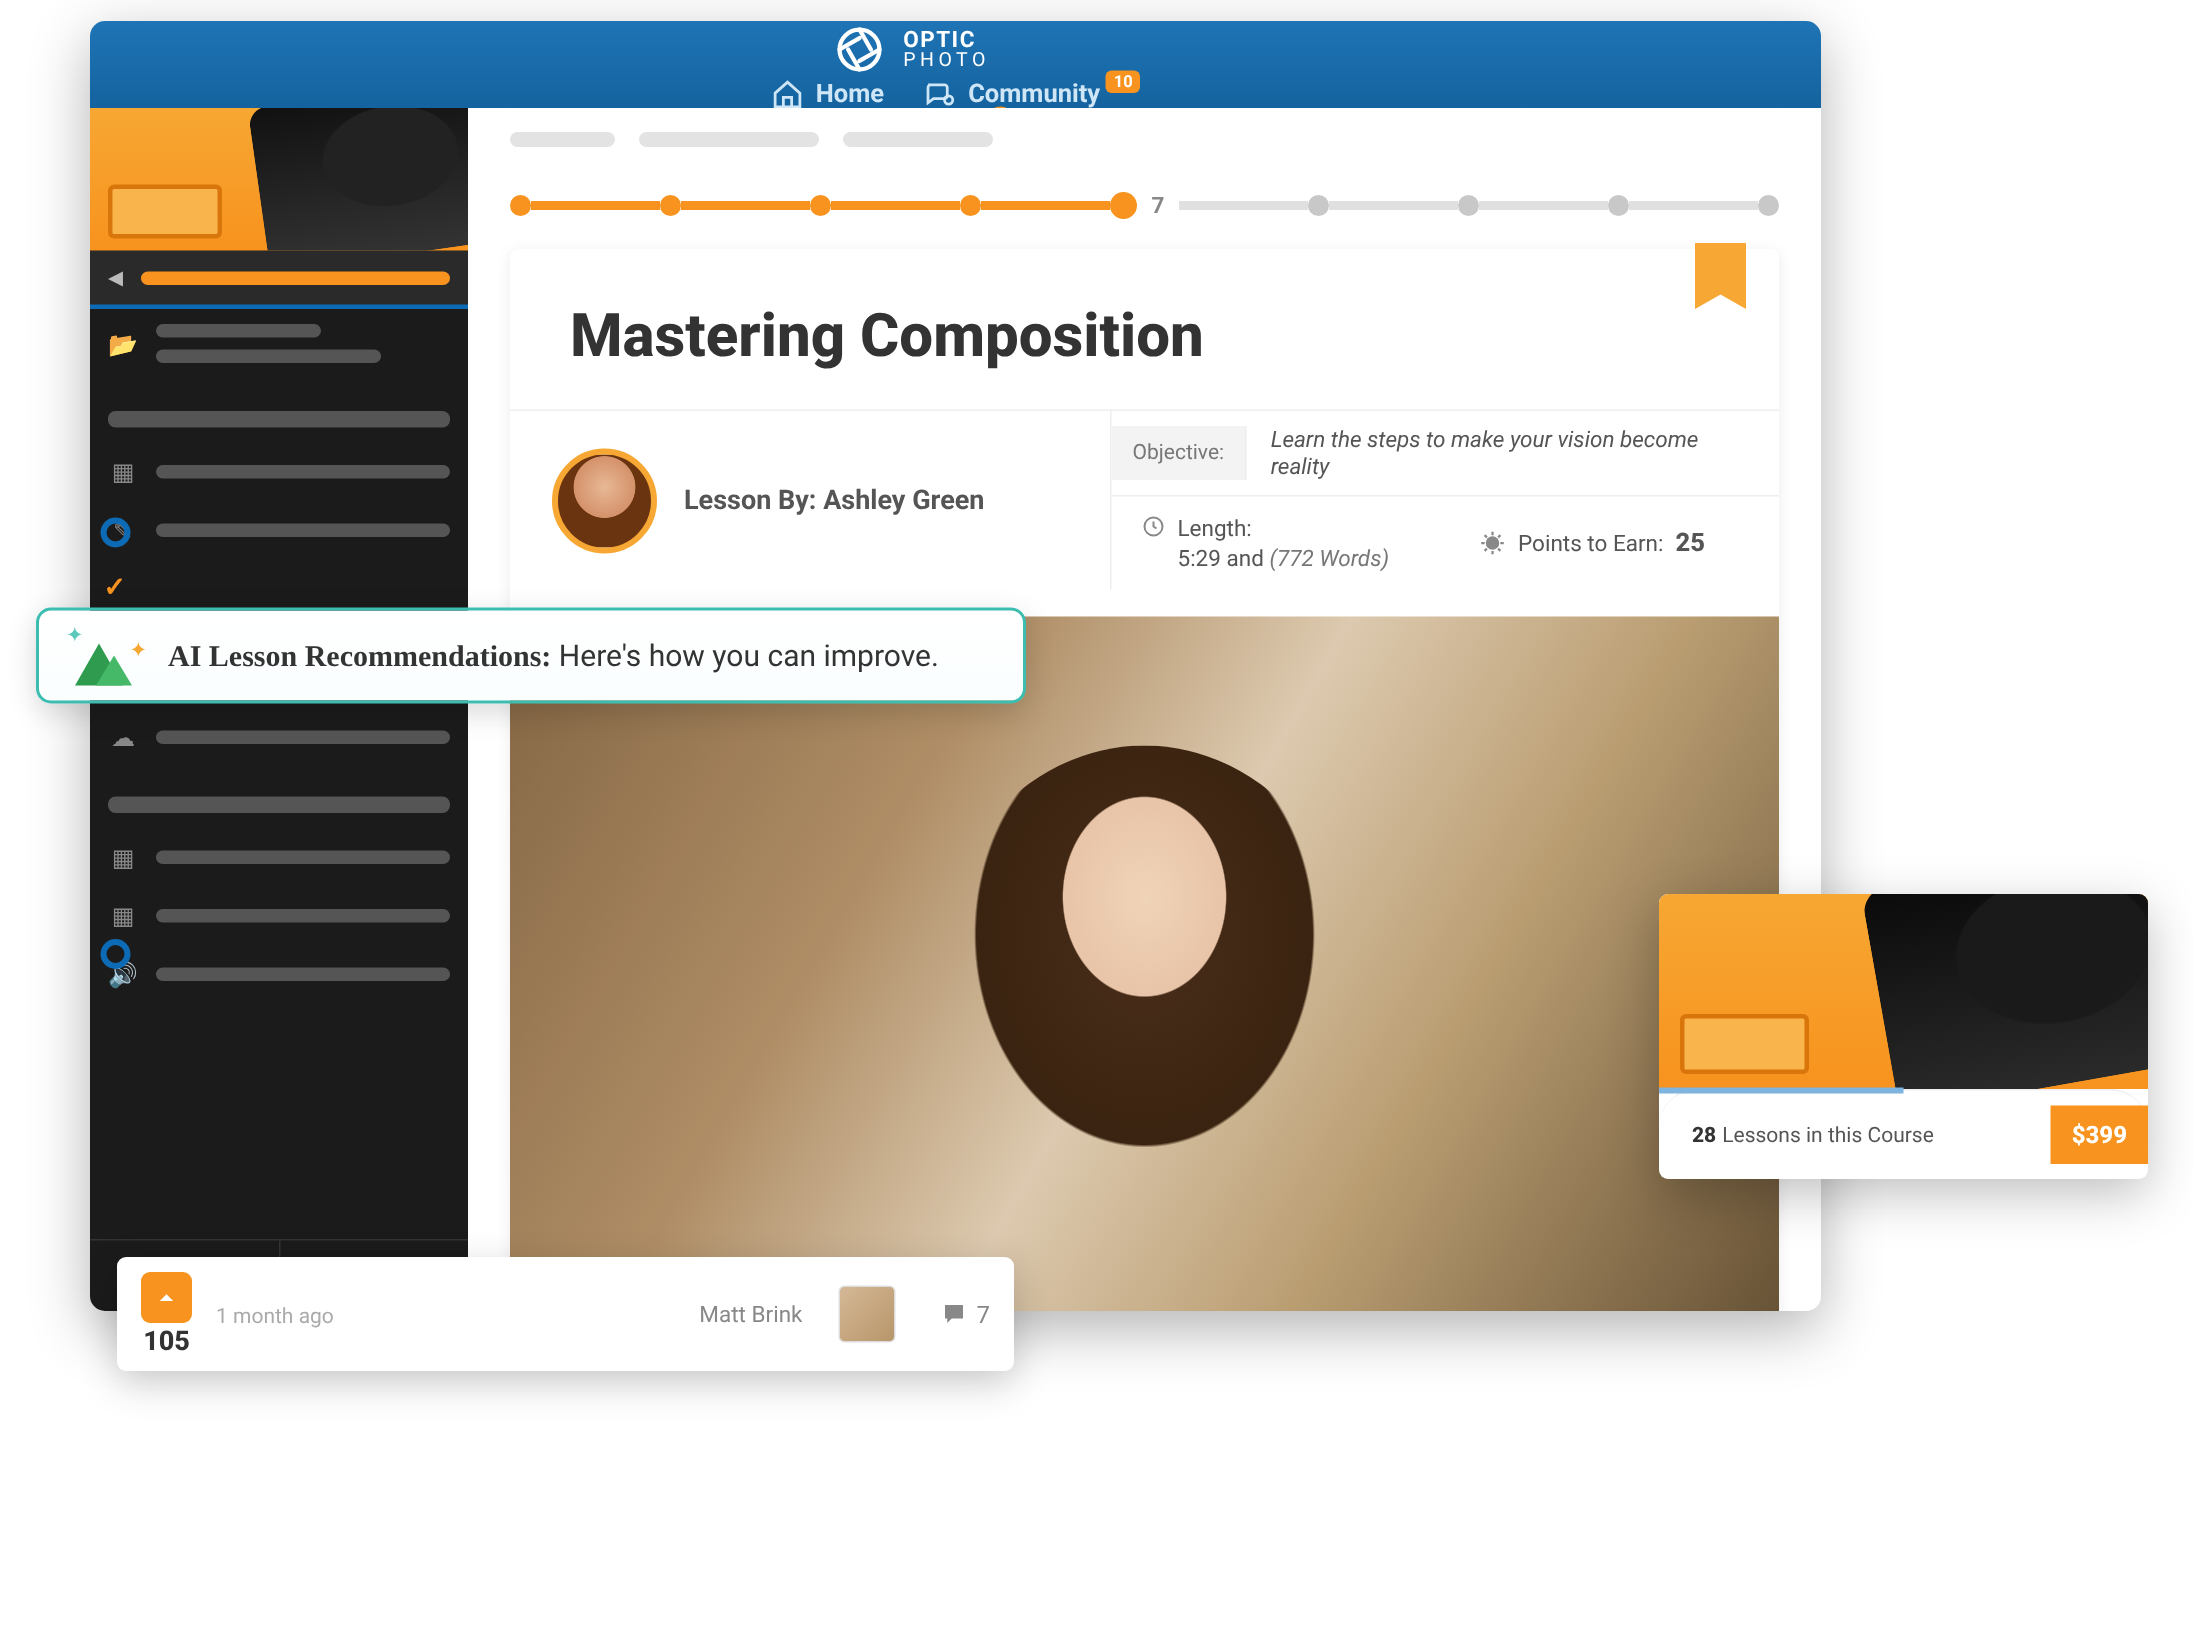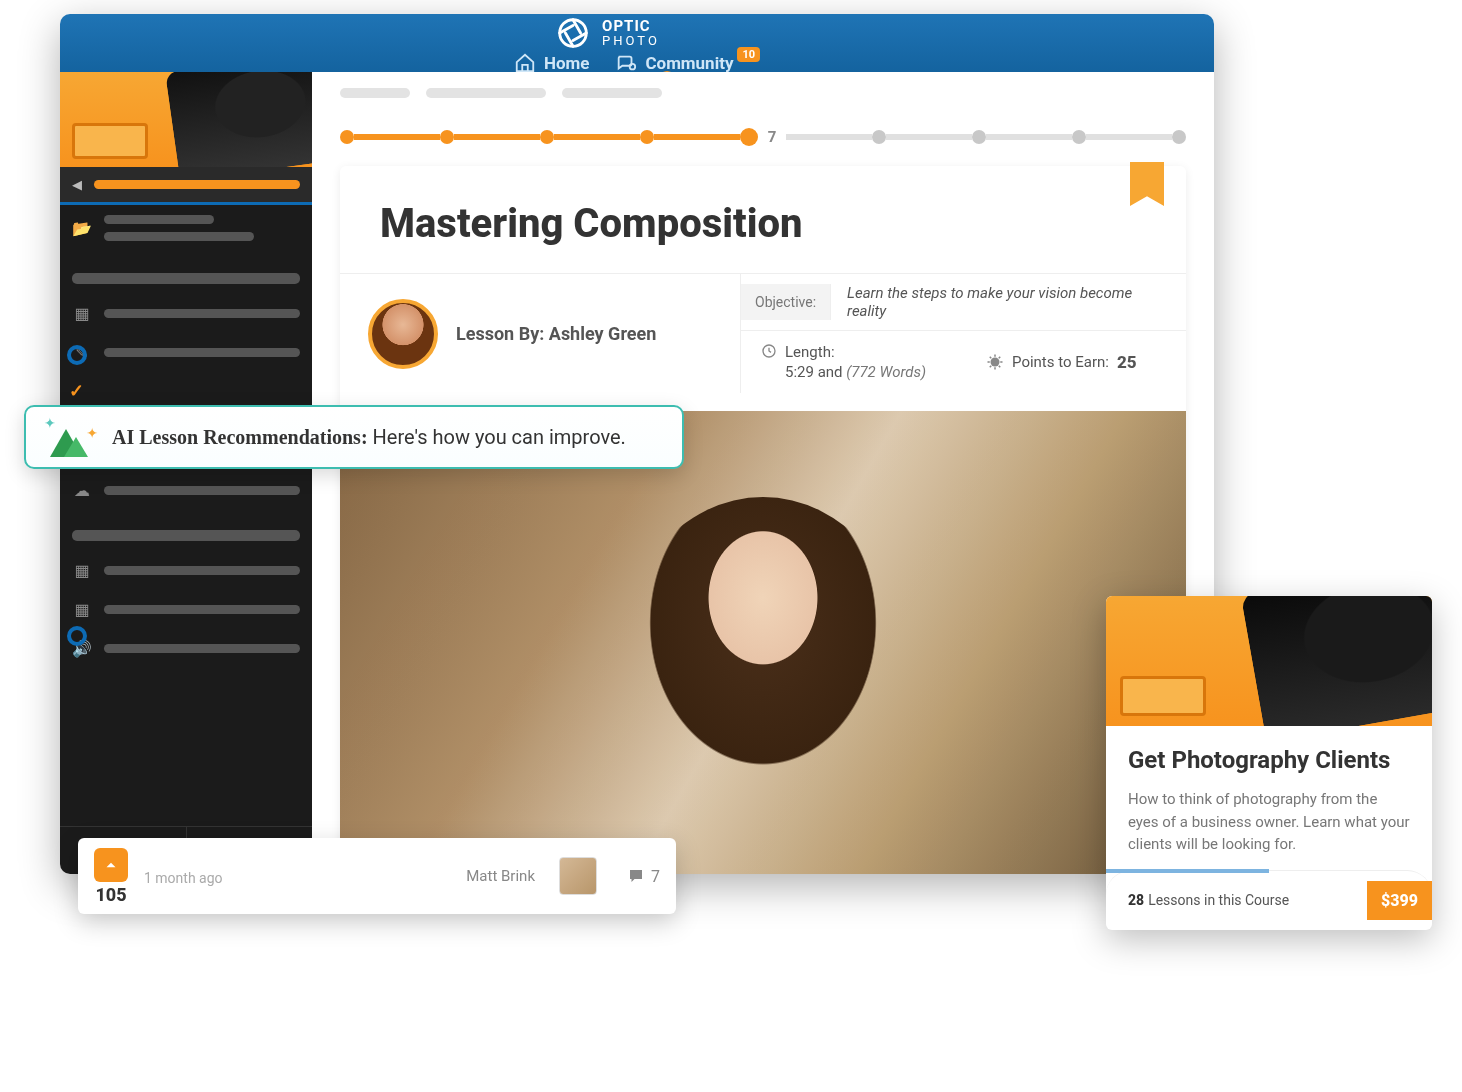--- a/index.html
+++ b/index.html
@@ -351,22 +351,18 @@
   <div class="reply">
     <svg viewBox="0 0 24 24">
         <path d="M4 4h16v12H10l-4 4v-4H4V4z"></path>
       </svg>
     <span>7</span>
   </div>
 </div>
 
 <div class="course-card">
   <div class="hero"></div>
-  <div class="body">
-    <h2>Get Photography Clients</h2>
-    <p>How to think of photography from the eyes of a business owner. Learn what your clients will be looking for.</p>
-  </div>
   <div class="foot">
     <div class="progress"></div>
     <div><b>28</b><span>Lessons in this Course</span></div>
     <div class="price">$399</div>
   </div>
 </div>
 
 </body></html>

